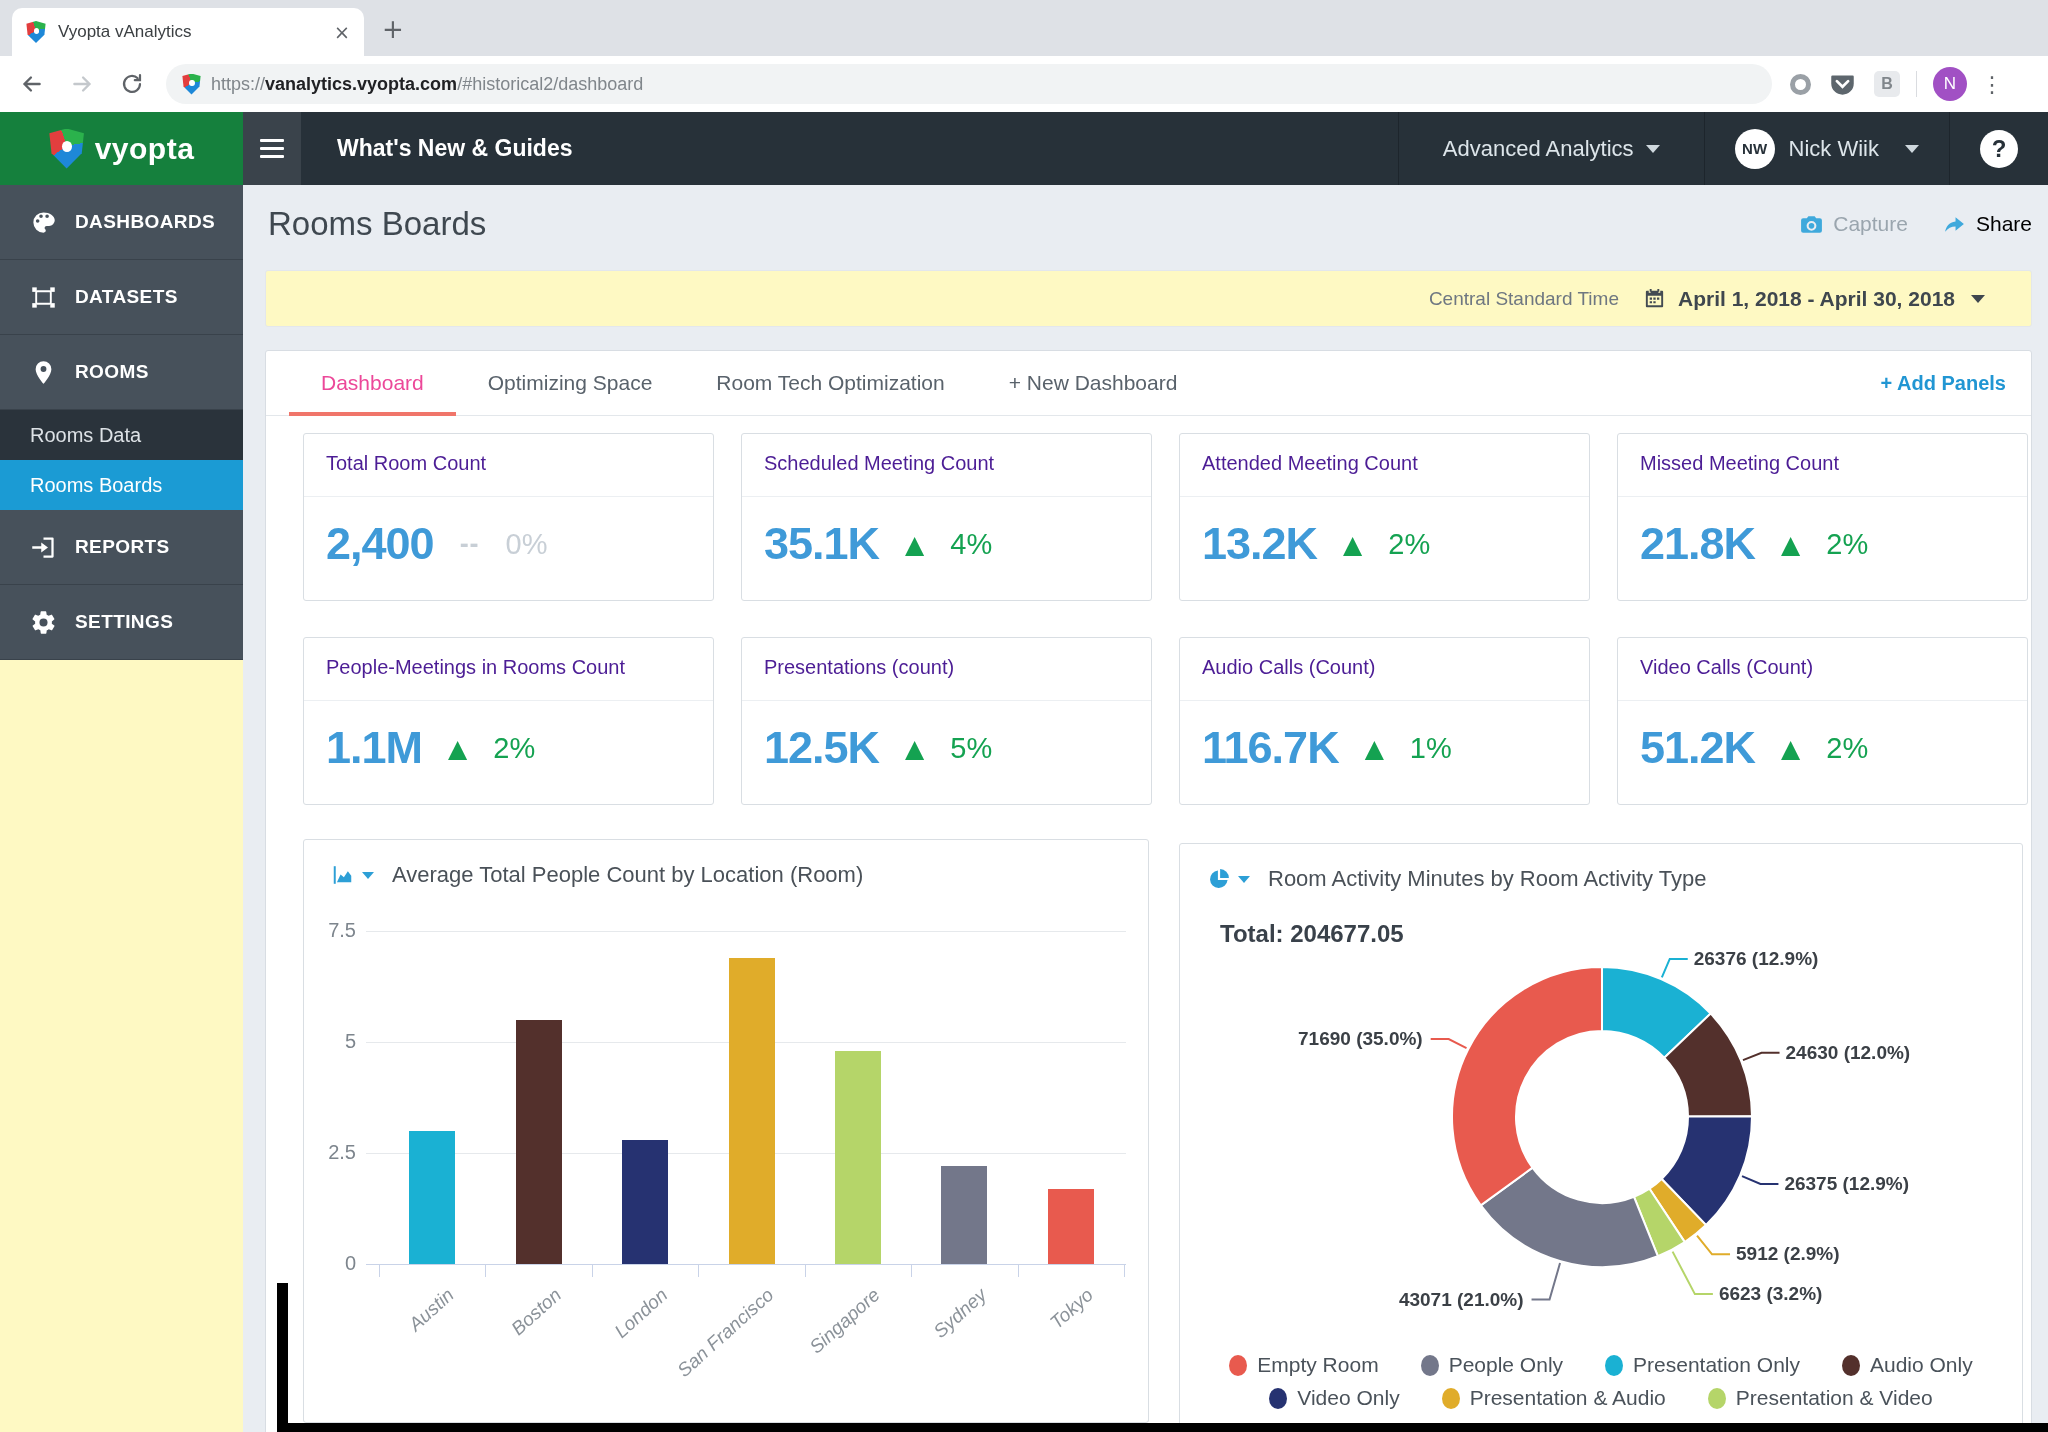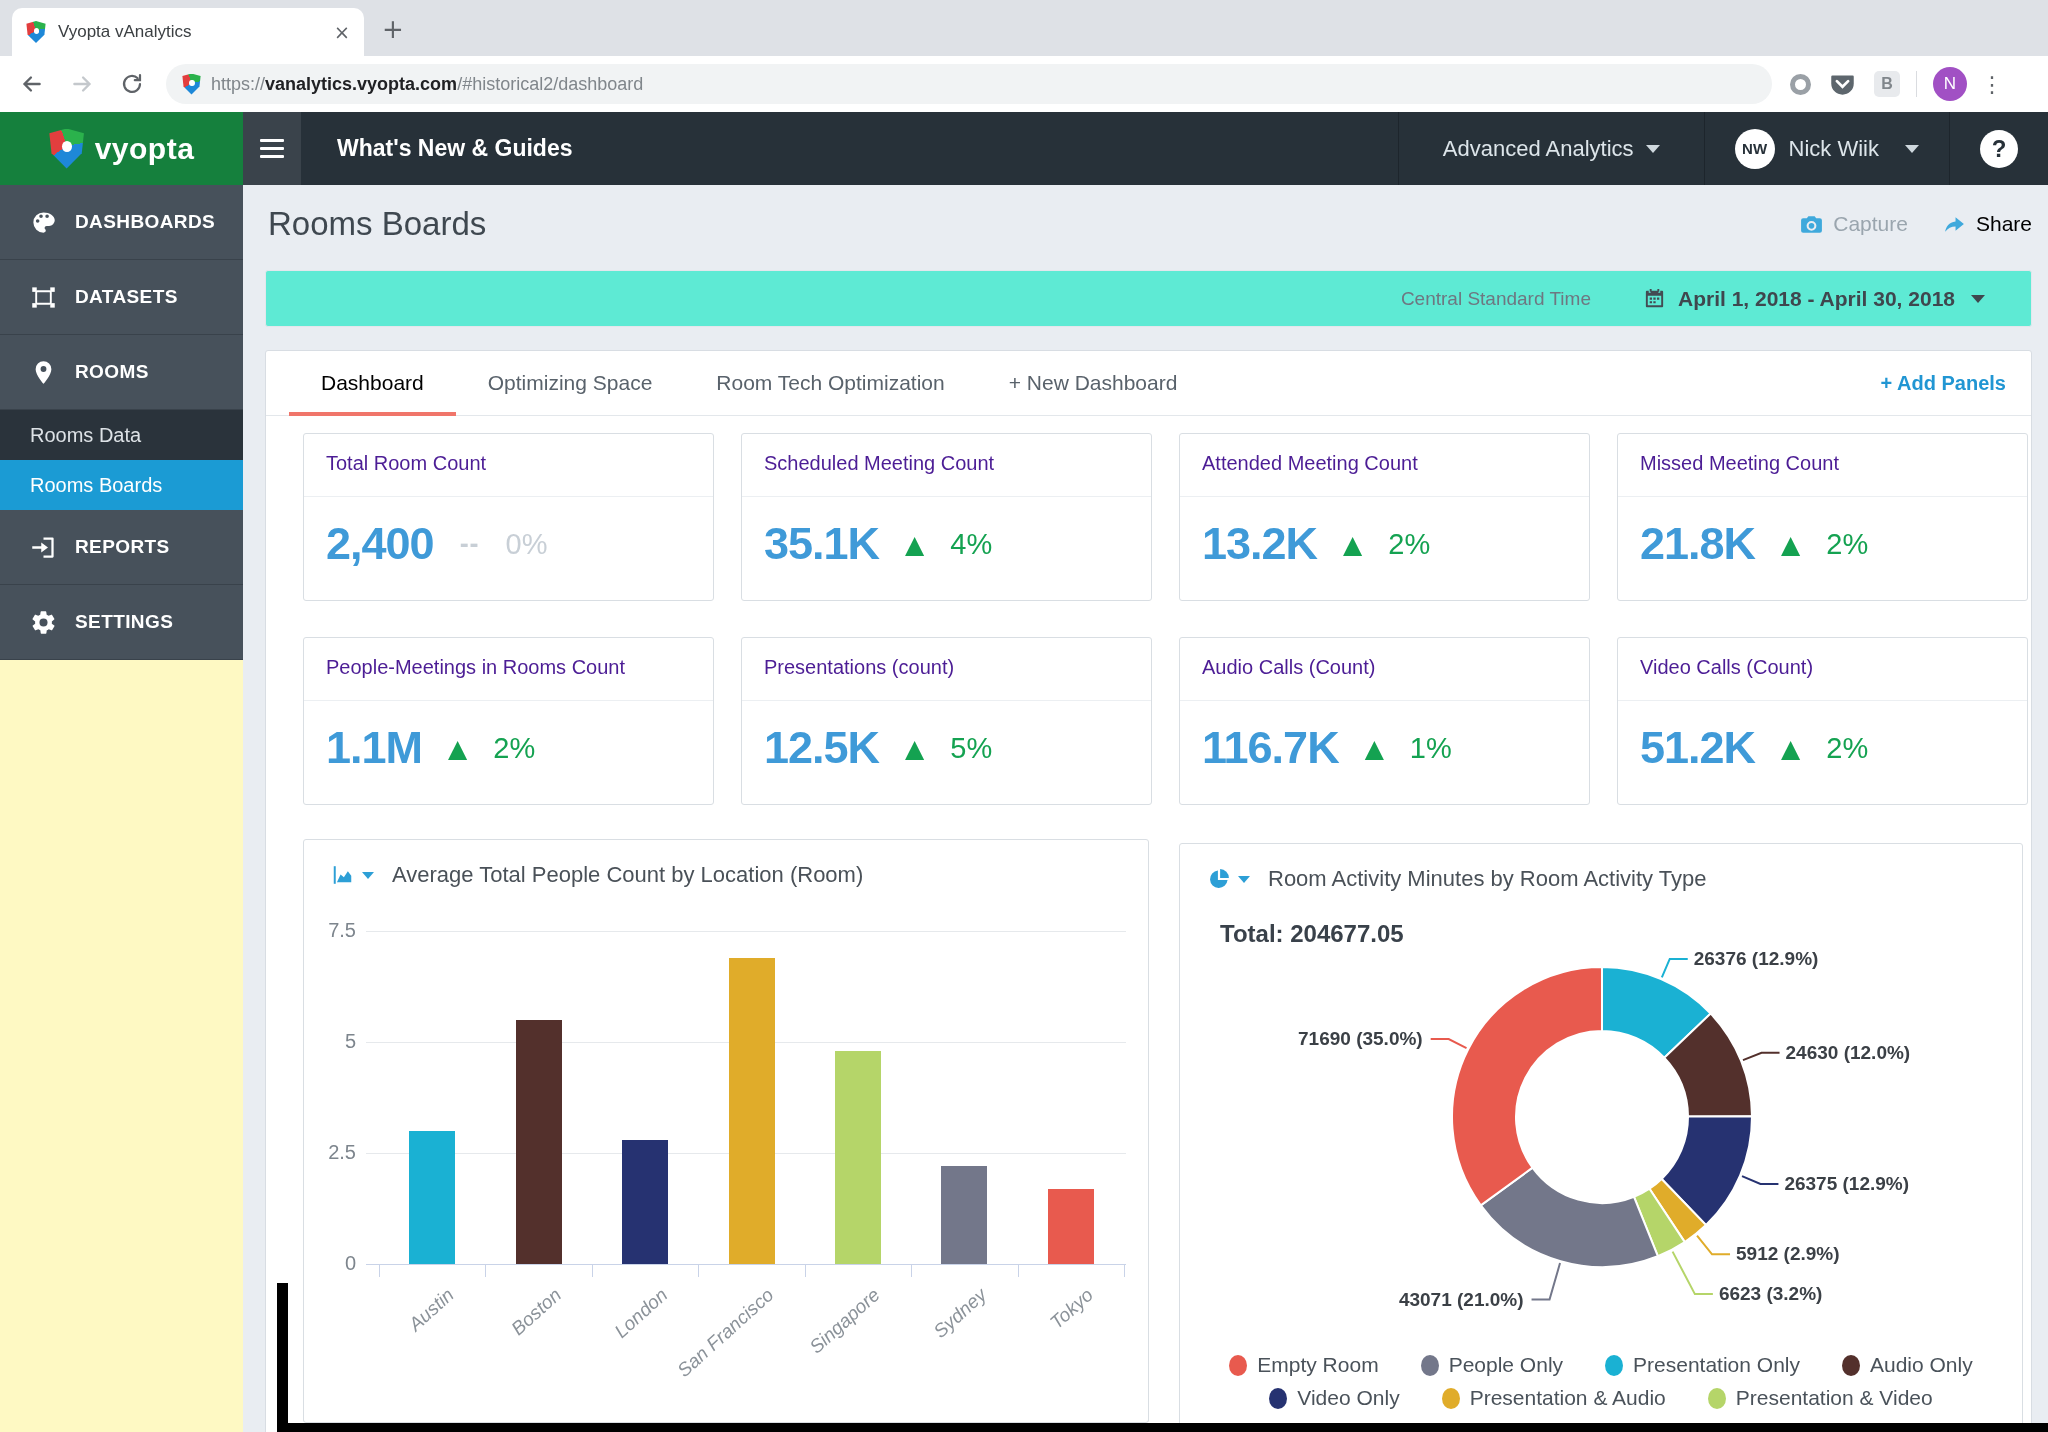--- a/index.html
+++ b/index.html
@@ -53,30 +53,30 @@
   .sb-sub.active .sb-sub-label{color:#fff;}
 
   
   #main{position:absolute;left:243px;top:185px;right:0;bottom:0;background:#e9edf2;}
   #pagehead{position:absolute;left:25px;right:16px;top:8px;height:62px;display:flex;align-items:center;justify-content:space-between;}
   #page-title{font-size:33px;color:#3f4850;}
   #page-actions{display:flex;align-items:center;gap:34px;}
   .action{display:flex;align-items:center;gap:9px;font-size:21px;}
   #capture-label{color:#9aa5ae;}
   #share-label{color:#000000;}
-  #datebar{position:absolute;left:22px;top:85px;width:1767px;height:57px;background:#5eead4;border:1px solid #e3e7ec;border-radius:3px;display:flex;align-items:center;justify-content:flex-end;padding-right:46px;gap:52px;}
+  #datebar{position:absolute;left:22px;top:85px;width:1767px;height:57px;background:#fef9c3;border:1px solid #e3e7ec;border-radius:3px;display:flex;align-items:center;justify-content:flex-end;padding-right:46px;gap:24px;}
   #timezone{color:#6e7781;font-size:19px;}
   #date-group{display:flex;align-items:center;gap:12px;}
   #date-range{color:#3f474e;font-size:21px;font-weight:600;}
   .date-caret{width:0;height:0;border-left:7px solid transparent;border-right:7px solid transparent;border-top:8px solid #3f474e;margin-left:4px;}
 
   #panel{position:absolute;left:22px;top:165px;width:1767px;height:1100px;background:#fff;border:1px solid #d8dde3;border-radius:3px;}
   #tabbar{position:absolute;left:0;top:0;right:0;height:65px;border-bottom:1px solid #e3e7eb;display:flex;align-items:stretch;padding-left:23px;}
   .ptab{position:relative;display:flex;align-items:center;padding:0 32px;font-size:21px;color:#59626b;}
-  .ptab.active{color:#000000;}
+  .ptab.active{color:#ec4899;}
   .ptab.active::after{content:"";position:absolute;left:0;right:0;bottom:-1px;height:4px;background:#f0756a;}
   #add-panels{position:absolute;right:25px;top:0;height:65px;display:flex;align-items:center;color:#2196d3;font-weight:bold;font-size:20px;}
 
   #kpi-grid{position:absolute;left:37px;top:82px;width:1725px;display:grid;grid-template-columns:repeat(4,411px);grid-auto-rows:168px;gap:36px 27px;}
   .kpi{border:1px solid #d9dee3;border-radius:3px;background:#fff;position:relative;}
   .kpi-title{padding:18px 22px 0 22px;font-size:20px;color:#4c1d95;}
   .kpi-div{position:absolute;left:0;right:0;top:62px;height:1px;background:#eceff2;}
   .kpi-row{position:absolute;left:22px;top:84px;display:flex;align-items:center;gap:26px;}
   .kpi-value{font-size:45px;font-weight:bold;color:#3f9ad8;letter-spacing:-1px;}
   .kpi-tri{font-size:25px;color:#14a251;}

